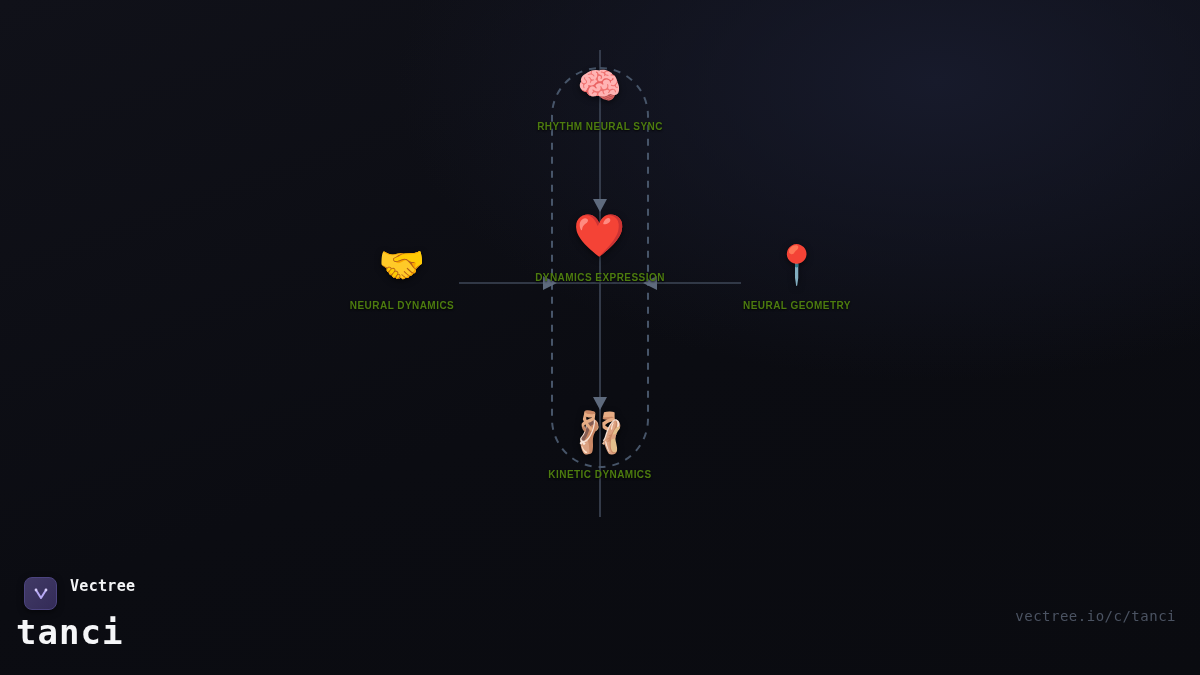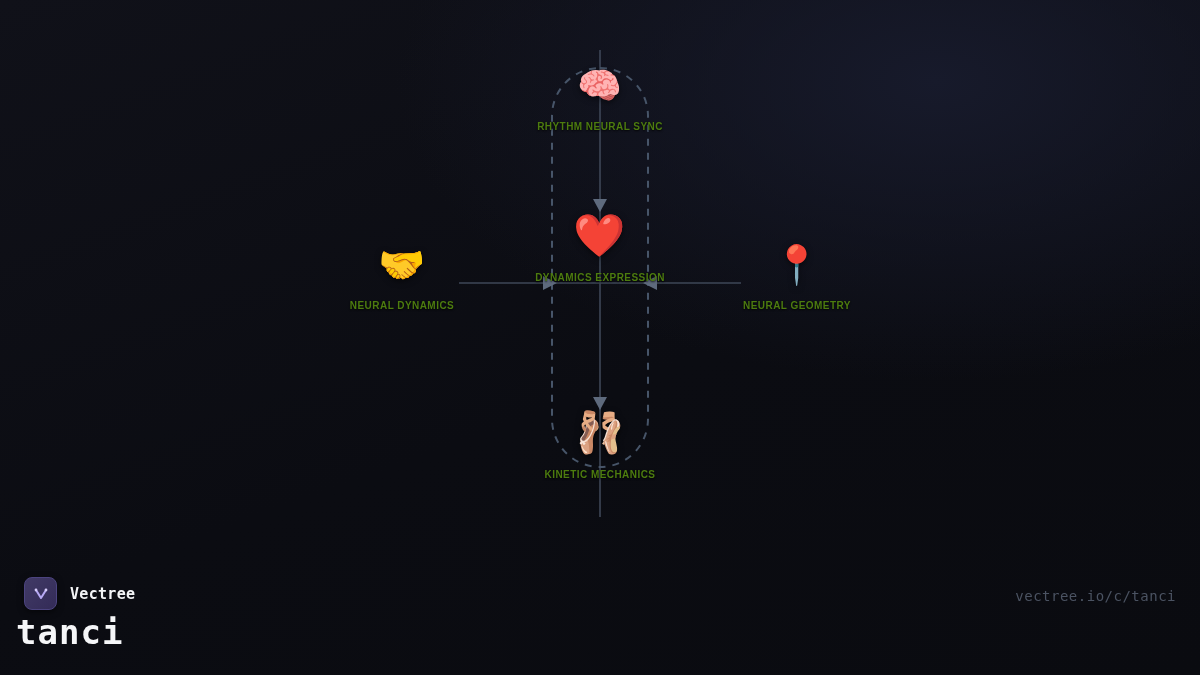--- a/index.html
+++ b/index.html
@@ -49,21 +49,20 @@
   .node-right .icon  { font-size: 38px; color: #e8392f; }
   .node-bottom { left: 600px; top: 412px; gap: 17px; }
   .node-bottom .icon { font-size: 40px; color: #e3b093; }
 
   
   .brand-row {
     position: absolute;
     left: 24px;
     top: 577px;
     display: flex;
-    align-items: center;
     gap: 13px;
   }
   .logo-badge {
     width: 33px; height: 33px;
     border-radius: 8px;
     background: linear-gradient(135deg, #413a66 0%, #332b57 100%);
     border: 1px solid #4c4480;
     display: flex;
     align-items: center;
     justify-content: center;
@@ -82,21 +81,21 @@
     top: 612px;
     font-family: "DejaVu Sans Mono", monospace;
     font-weight: 700;
     font-size: 34px;
     color: #f5f6f8;
     letter-spacing: 1px;
   }
   .page-url {
     position: absolute;
     right: 24px;
-    top: 588px;
+    top: 608px;
     font-family: "DejaVu Sans Mono", monospace;
     font-size: 14px;
     color: #4b5362;
     letter-spacing: .5px;
   }
 </style>
 </head>
 <body>
 
 <div class="stage">
@@ -131,21 +130,21 @@
     <span class="label">NEURAL DYNAMICS</span>
   </div>
 
   <div class="node node-right">
     <span class="icon">📍</span>
     <span class="label">NEURAL GEOMETRY</span>
   </div>
 
   <div class="node node-bottom">
     <span class="icon">🩰</span>
-    <span class="label">KINETIC MECHANICS</span>
+    <span class="label">KINETIC DYNAMICS</span>
   </div>
 
   <div class="brand-row">
     <div class="logo-badge">
       <svg width="18" height="18" viewBox="0 0 18 18" aria-hidden="true">
         <path d="M4 5 L9 13 L14 5" fill="none" stroke="#b7a9f5" stroke-width="2" stroke-linecap="round" stroke-linejoin="round"></path>
         <circle cx="4" cy="5" r="1.4" fill="#d6ccfa"></circle>
         <circle cx="14" cy="5" r="1.4" fill="#d6ccfa"></circle>
       </svg>
     </div>

